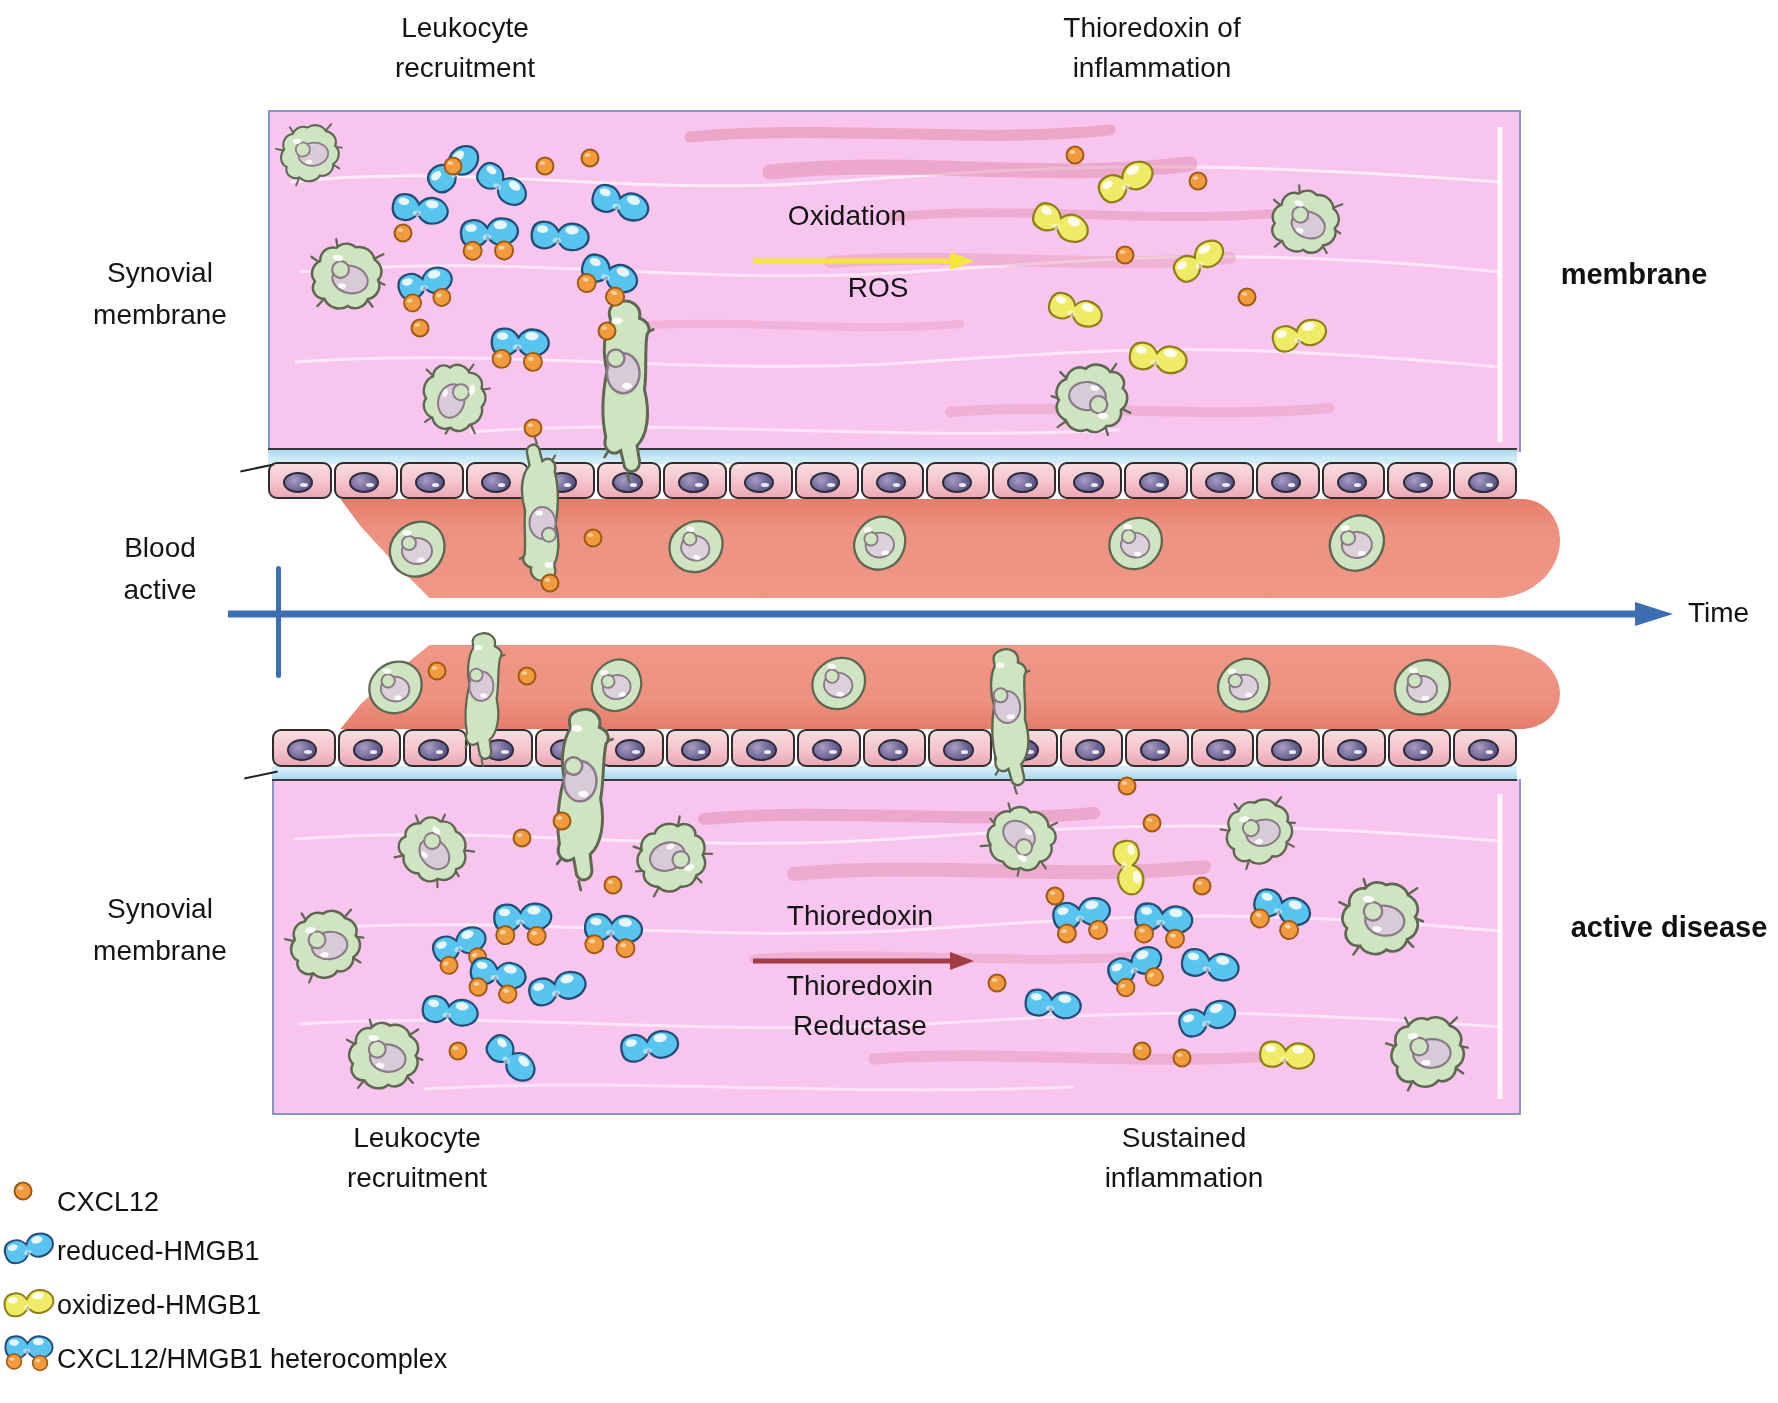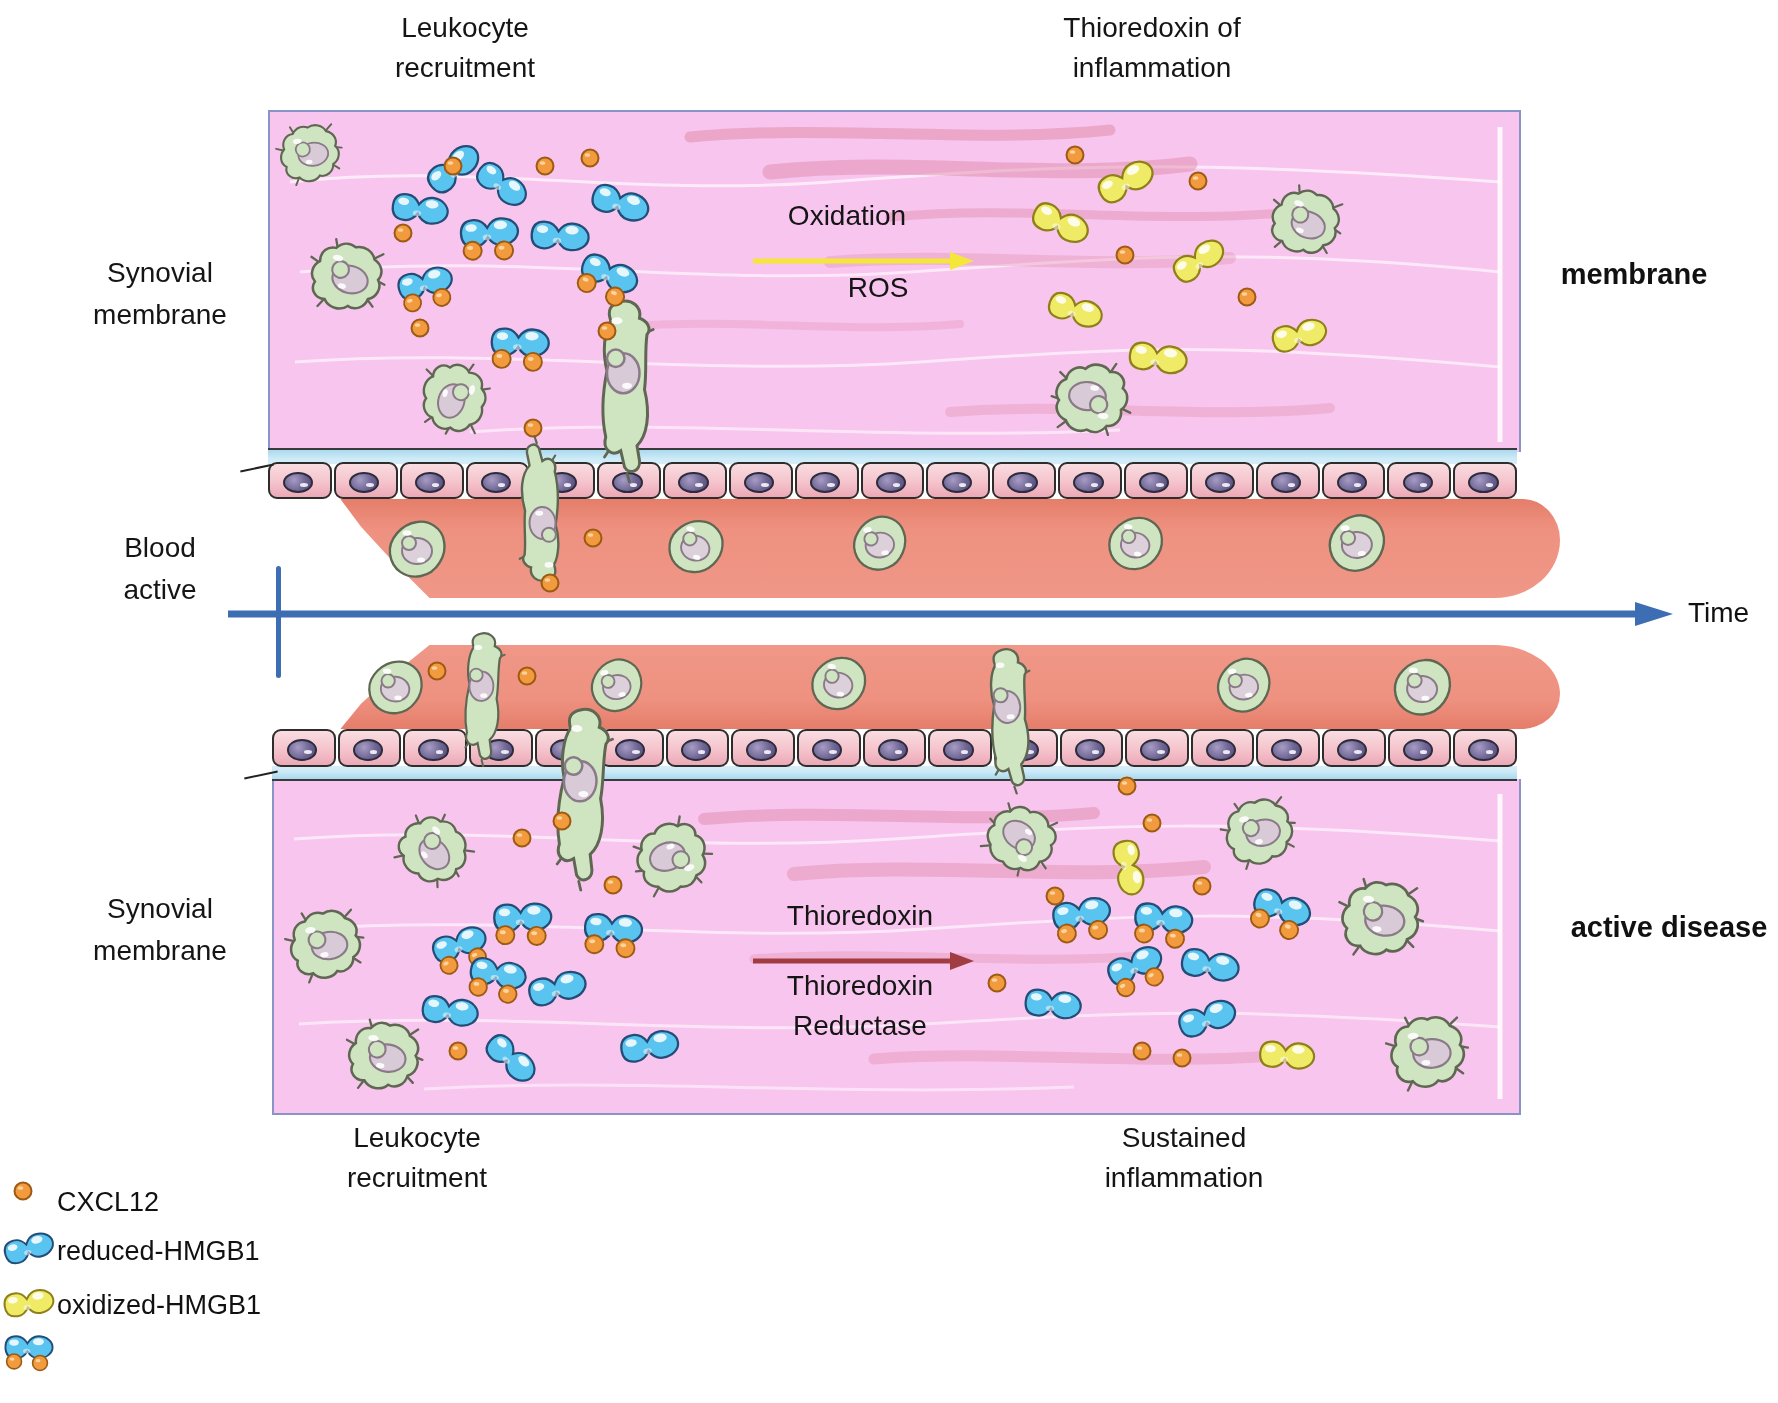--- a/index.html
+++ b/index.html
@@ -317,20 +317,21 @@
         <ellipse cx="30" cy="27" rx="4.5" ry="3" fill="#fff" opacity=".5"></ellipse>
         <circle cx="14" cy="40" r="9.5" fill="#f29a3e" stroke="#9c5a12" stroke-width="2"></circle>
         <ellipse cx="11.5" cy="37" rx="3.1350000000000002" ry="2.09" fill="#ffd9a8" opacity=".9"></ellipse>
         <circle cx="47" cy="42" r="9.5" fill="#f29a3e" stroke="#9c5a12" stroke-width="2"></circle>
         <ellipse cx="44.5" cy="39" rx="3.1350000000000002" ry="2.09" fill="#ffd9a8" opacity=".9"></ellipse>
       </svg>
     </span>
   <div class="legend-label" style="left:57px;top:1176px;margin-top:11px;">CXCL12</div>
   <div class="legend-label" style="left:57px;top:1236px;">reduced-HMGB1</div>
   <div class="legend-label" style="left:57px;top:1290px;">oxidized-HMGB1</div>
+  <div class="legend-label" style="left:57px;top:1344px;">CXCL12/HMGB1 heterocomplex</div>
 
   <div id="molecules">
       <div class="mol mol-leuk" style="left: 312px; top: 158px; transform: translate(-50%, -50%) rotate(-8deg) scale(0.88);"><svg viewBox="0 0 80 80" width="80" height="80">
     <path d="M60,13 l7,-6 M67,33 l8,2 M22,63 l-4,7 M9,29 l-8,-3 M23,11 l-3,-7 M63,53 l6,5" stroke="#5f6752" stroke-width="2.2" stroke-linecap="round" fill="none"></path>
     <path d="M40,7 C48,3 57,7 60,14 C68,17 72,25 68,32 C74,39 70,49 63,52 C62,61 53,66 46,63 C40,70 28,69 23,62 C14,64 7,56 10,48 C3,43 4,33 10,28 C8,19 14,12 22,12 C27,5 34,4 40,7 Z" fill="#cfe4c0" stroke="#5f6752" stroke-width="2.4"></path>
     <ellipse cx="42" cy="38" rx="17" ry="13" fill="#d8cad6" stroke="#8a7a88" stroke-width="2"></ellipse>
     <circle cx="31" cy="31" r="8" fill="#cfe4c0" stroke="#8a7a88" stroke-width="2"></circle>
     <ellipse cx="26" cy="21" rx="5" ry="3" fill="#fff" opacity=".85"></ellipse>
     <ellipse cx="36" cy="46" rx="4" ry="2.5" fill="#fff" opacity=".9"></ellipse>
         </svg></div>

